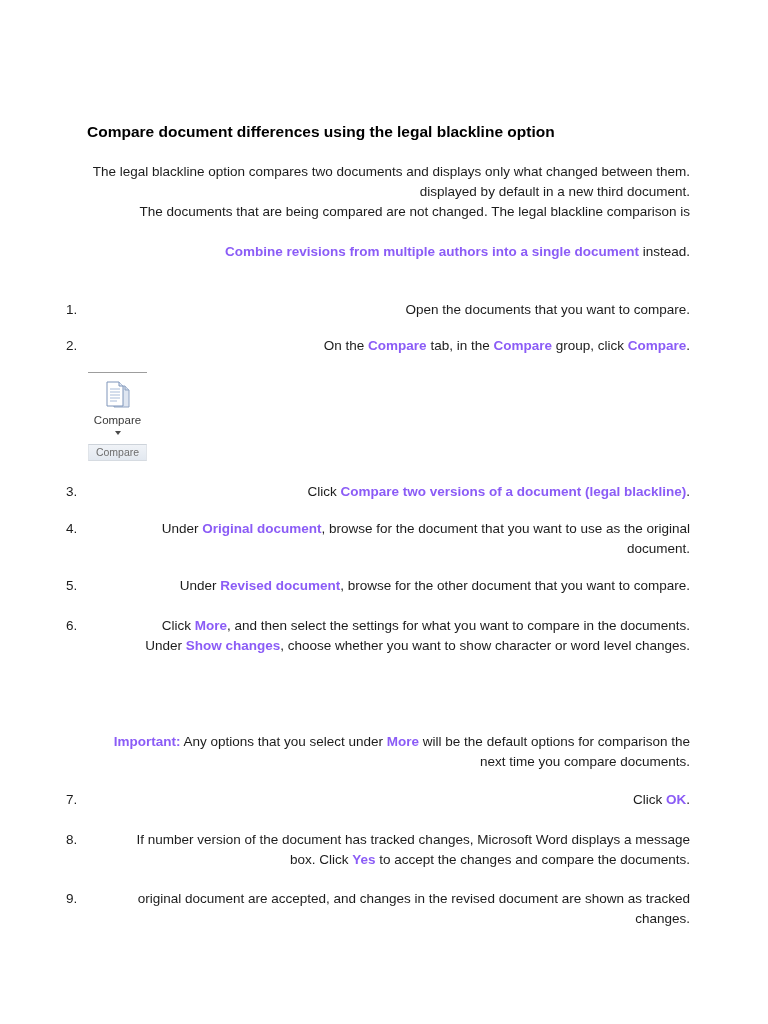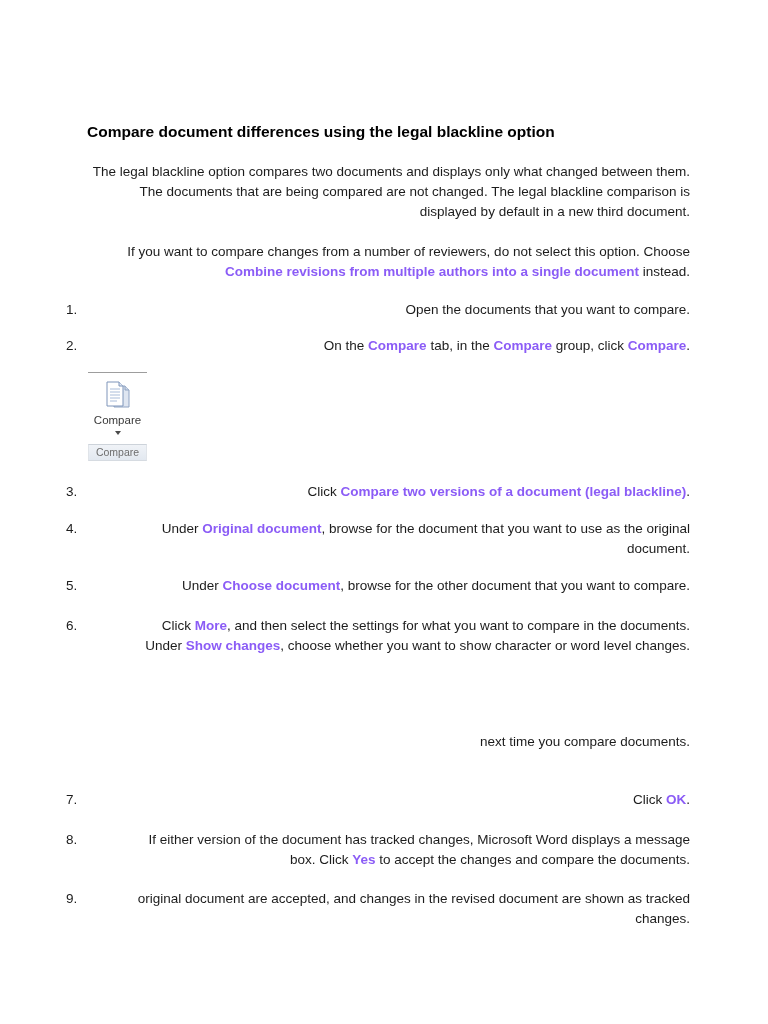--- a/index.html
+++ b/index.html
@@ -100,28 +100,27 @@
 </head>
 <body>
 
 <div class="page">
 
   <h1 class="title">Compare document differences using the legal blackline option</h1>
 
   <div class="para" style="top:146px">
     <div class="rich">
         <div class="line"><span>The legal blackline option compares two documents and displays only what changed between them.</span></div>
+        <div class="line"><span>displayed by default in a new third document.</span></div>
         <div class="line"><span>The documents that are being compared are not changed. The legal blackline comparison is</span></div>
-        <div class="line"><span>displayed by default in a new third document.</span></div>
       </div>
   </div>
 
   <div class="para" style="top:226px">
     <div class="rich">
-        <div class="line"><span>If you want to compare changes from a number of reviewers, do not select this option. Choose</span></div>
         <div class="line"><span class="b">Combine revisions from multiple authors into a single document</span><span> instead.</span></div>
       </div>
   </div>
 
   <div class="step" style="top:284px">
     <span class="num">1.</span>
     <div class="rich">
         <div class="line"><span>Open the documents that you want to compare.</span></div>
       </div>
   </div>
@@ -167,50 +166,51 @@
     <span class="num">4.</span>
     <div class="rich">
         <div class="line"><span>Under </span><span class="b">Original document</span><span>, browse for the document that you want to use as the original</span></div>
         <div class="line"><span>document.</span></div>
       </div>
   </div>
 
   <div class="step" style="top:560px">
     <span class="num">5.</span>
     <div class="rich">
-        <div class="line"><span>Under </span><span class="b">Choose document</span><span>, browse for the other document that you want to compare.</span></div>
+        <div class="line"><span>Under </span><span class="b">Revised document</span><span>, browse for the other document that you want to compare.</span></div>
       </div>
   </div>
 
   <div class="step" style="top:600px">
     <span class="num">6.</span>
     <div class="rich">
         <div class="line"><span>Click </span><span class="b">More</span><span>, and then select the settings for what you want to compare in the documents.</span></div>
         <div class="line"><span>Under </span><span class="b">Show changes</span><span>, choose whether you want to show character or word level changes.</span></div>
       </div>
   </div>
 
 
   <div class="para" style="top:716px">
     <div class="rich">
+        <div class="line"><span class="b">Important:</span><span> Any options that you select under </span><span class="b">More</span><span> will be the default options for comparison the</span></div>
         <div class="line"><span>next time you compare documents.</span></div>
       </div>
   </div>
 
   <div class="step" style="top:774px">
     <span class="num">7.</span>
     <div class="rich">
         <div class="line"><span>Click </span><span class="b">OK</span><span>.</span></div>
       </div>
   </div>
 
   <div class="step" style="top:814px">
     <span class="num">8.</span>
     <div class="rich">
-        <div class="line"><span>If either version of the document has tracked changes, Microsoft Word displays a message</span></div>
+        <div class="line"><span>If number version of the document has tracked changes, Microsoft Word displays a message</span></div>
         <div class="line"><span>box. Click </span><span class="b">Yes</span><span> to accept the changes and compare the documents.</span></div>
       </div>
   </div>
 
   <div class="step" style="top:873px">
     <span class="num">9.</span>
     <div class="rich">
         <div class="line"><span>original document are accepted, and changes in the revised document are shown as tracked</span></div>
         <div class="line"><span>changes.</span></div>
       </div>

